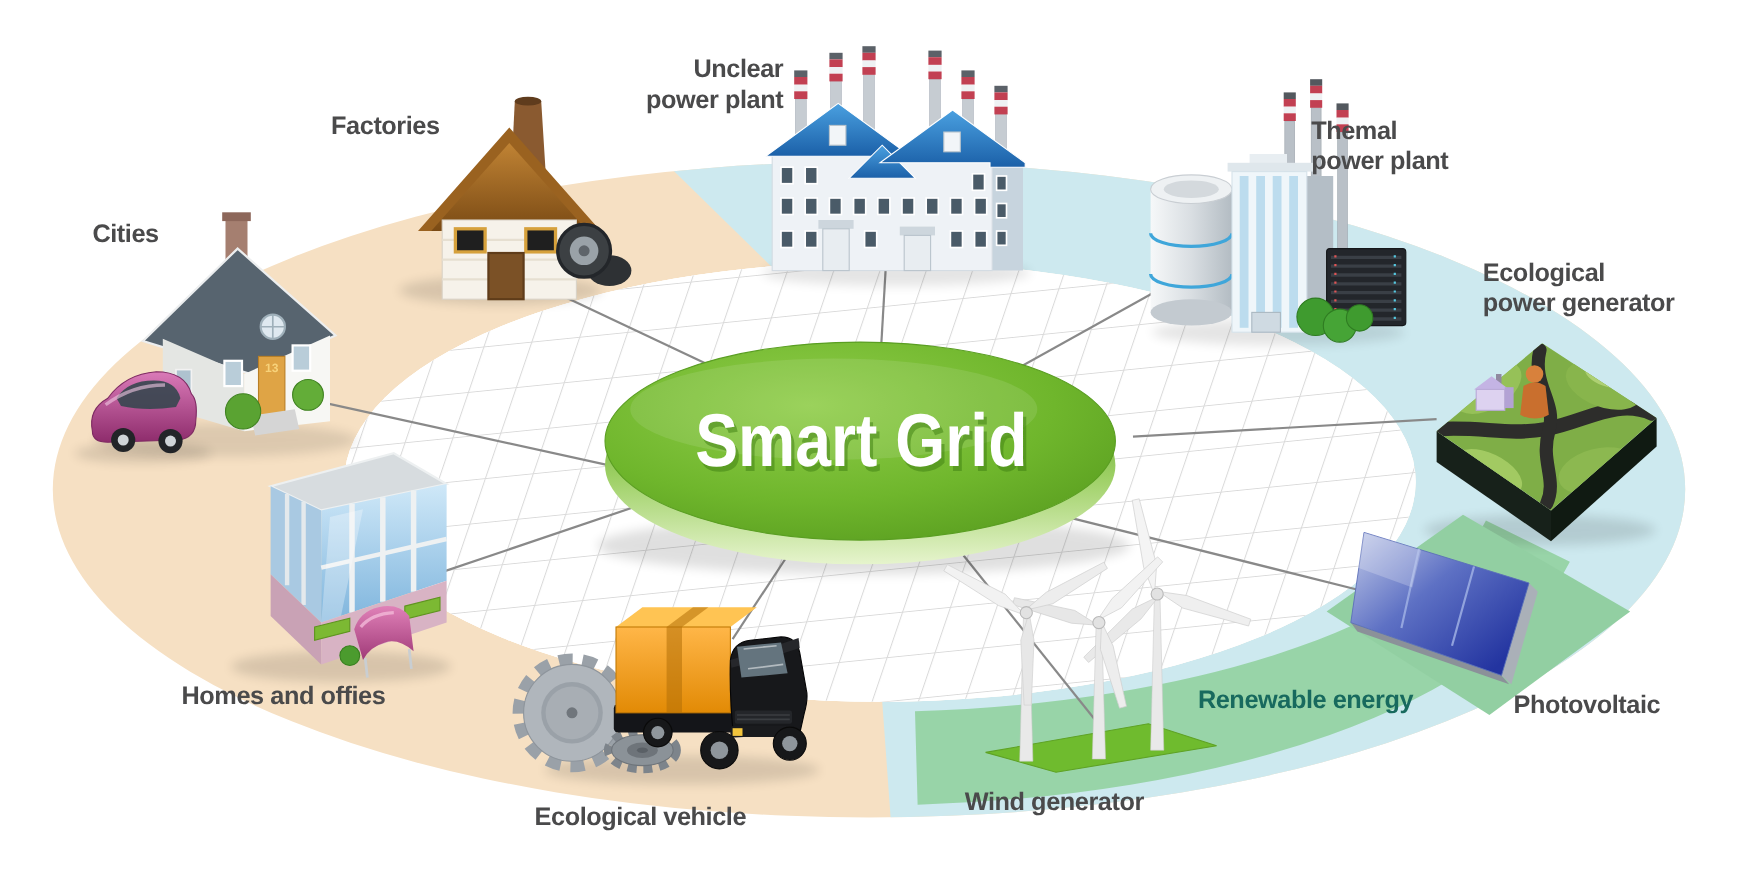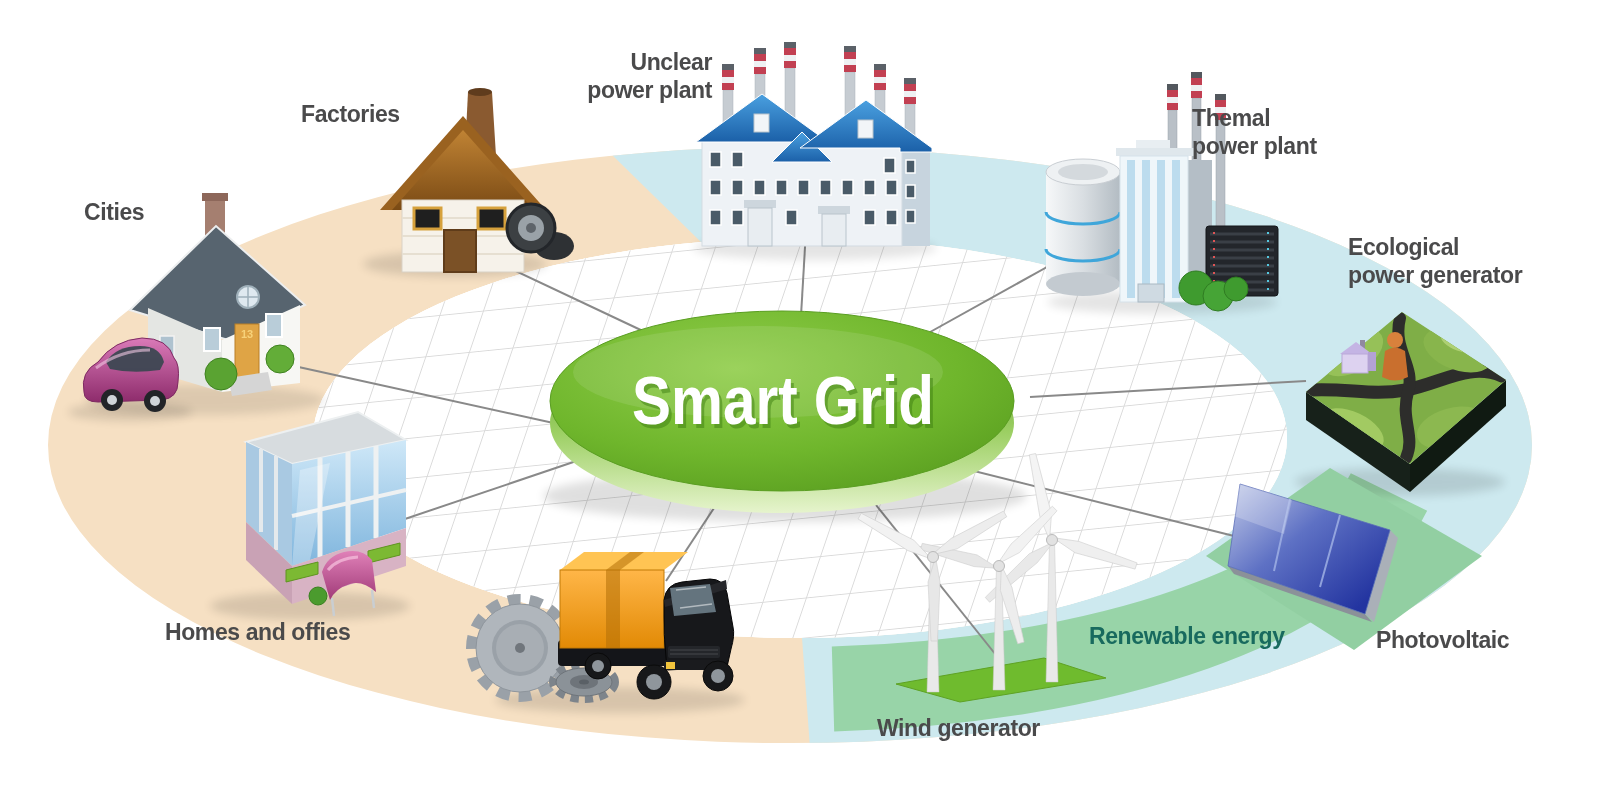--- a/index.html
+++ b/index.html
@@ -436,14 +436,15 @@
     <div>Themal</div>
     <div>power plant</div>
   </div>
   <div class="lbl two" style="left:1348px;top:233px;">
     <div>Ecological</div>
     <div>power generator</div>
   </div>
   <div class="lbl" style="left:1376px;top:610px;margin-top:16px;">Photovoltaic</div>
   <div class="lbl teal" style="left:1089px;top:610px;margin-top:12px;">Renewable energy</div>
   <div class="lbl" style="left:877px;top:714px;">Wind generator</div>
+  <div class="lbl" style="left:486px;top:728px;">Ecological vehicle</div>
   <div class="lbl" style="left:165px;top:618px;">Homes and offies</div>
 </div>
 
 </body></html>

